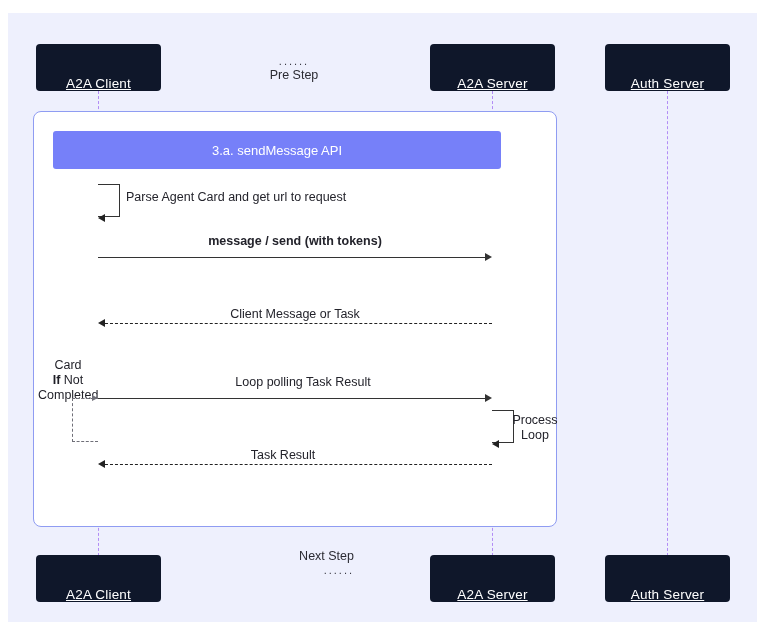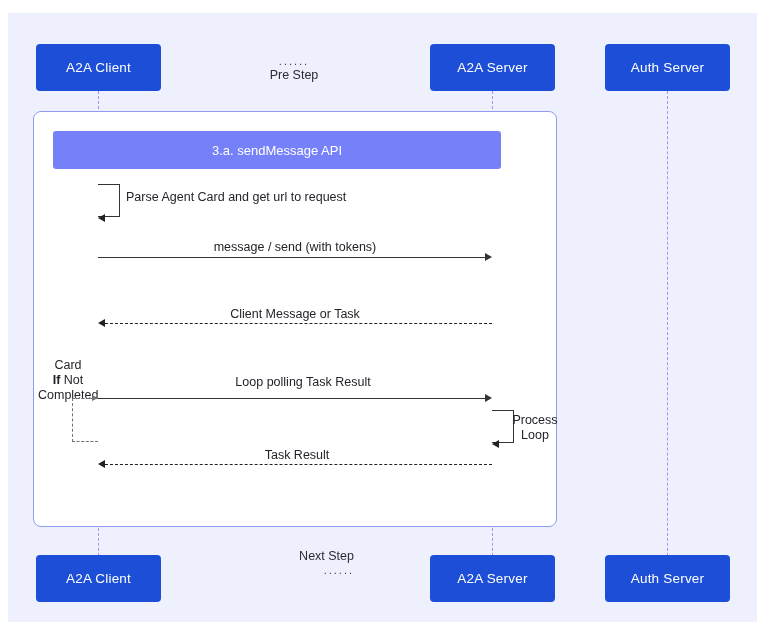--- a/index.html
+++ b/index.html
@@ -3,23 +3,23 @@
 <meta charset="utf-8">
 <style>
   html,body{margin:0;padding:0;background:#ffffff;}
   body{width:765px;height:642px;font-family:"Liberation Sans","DejaVu Sans",sans-serif;overflow:hidden;}
 
   #canvas{position:absolute;left:8px;top:13px;width:749px;height:609px;background:#eef0fd;}
 
   .stage{position:absolute;left:0;top:0;width:765px;height:642px;}
 
   
-  .actor-box{position:absolute;background:#1d4ed8;color:#ffffff;border-radius:4px;
-    display:flex;align-items:center;justify-content:center;font-size:13.5px;letter-spacing:.2px;
-    box-shadow:0 0 0 0 rgba(0,0,0,0);}
+  .actor-box{position:absolute;background:#0f172a;color:#ffffff;border-radius:4px;
+    display:flex;align-items:flex-end;justify-content:center;font-size:13.5px;letter-spacing:.2px;
+    box-shadow:0 0 0 0 rgba(0,0,0,0);text-decoration:underline;}
   .actor-box span{pointer-events:none;}
 
   
   .lifeline{position:absolute;width:0;border-left:1.4px dashed #b28cf6;}
 
   
   .frame{position:absolute;left:33px;top:111px;width:524px;height:416px;background:#ffffff;
     border:1.3px solid #8f9cf2;border-radius:8px;box-sizing:border-box;}
 
   
@@ -80,21 +80,21 @@
   <div class="frame"></div>
 
   <div class="title-bar">
     <span>3.a. sendMessage API</span>
   </div>
 
   <div class="self-loop" style="left:98px;top:184px;width:22px;height:33px;"></div>
   <div class="arrow-l" style="left:98px;top:213.5px;"></div>
   <div class="self-label" style="left:126px;top:190px;">Parse Agent Card and get url to request</div>
 
-  <div class="msg-label" style="left:98px;top:240px;width:394px;">message / send (with tokens)</div>
+  <div class="msg-label" style="left:98px;top:234px;width:394px;font-weight:bold;">message / send (with tokens)</div>
   <div class="msg-line" style="left:98px;top:257px;width:387px;"></div>
   <div class="arrow-r" style="left:485px;top:252.8px;"></div>
 
   <div class="msg-label" style="left:98px;top:307px;width:394px;">Client Message or Task</div>
   <div class="msg-line dashed" style="left:105px;top:323px;width:387px;"></div>
   <div class="arrow-l" style="left:98px;top:318.8px;"></div>
 
   <div class="loop-label" style="left:38px;top:358px;width:60px;">
     <div>Card</div>
     <div><b>If</b> <span>Not</span></div>
@@ -108,21 +108,21 @@
   <div class="msg-line" style="left:98px;top:398px;width:387px;"></div>
   <div class="arrow-r" style="left:485px;top:393.8px;"></div>
 
   <div class="self-loop" style="left:492px;top:410px;width:22px;height:33px;"></div>
   <div class="arrow-l" style="left:492px;top:439.5px;"></div>
   <div class="self-label" style="left:511px;top:413px;width:48px;text-align:center;">
     <div>Process</div>
     <div>Loop</div>
   </div>
 
-  <div class="msg-label" style="left:100px;top:448px;width:394px;">Task Result</div>
+  <div class="msg-label" style="left:86px;top:448px;width:394px;">Task Result</div>
   <div class="msg-line dashed" style="left:105px;top:464px;width:387px;"></div>
   <div class="arrow-l" style="left:98px;top:459.8px;"></div>
 
   <div class="step-note" style="left:234px;top:549px;width:120px;text-align:right;">
     <div>Next Step</div>
     <div class="dots">......</div>
   </div>
 
   <div class="actor-box" style="left:36px;top:555px;width:125px;height:47px;">
     <span>A2A Client</span>

